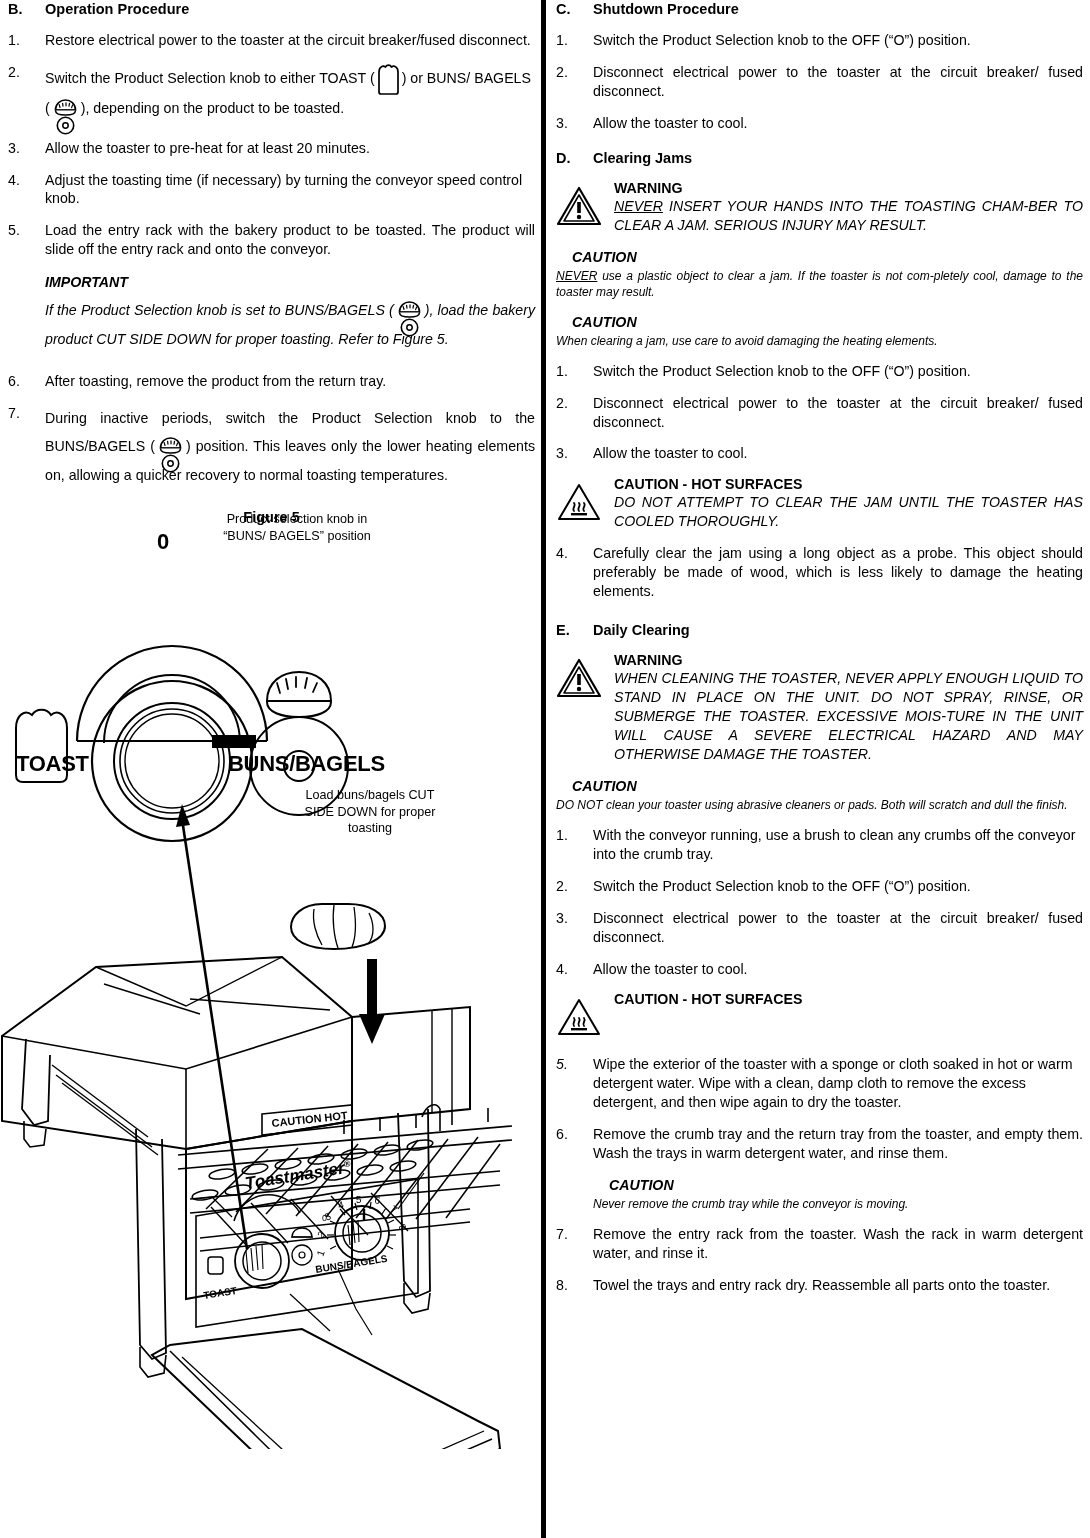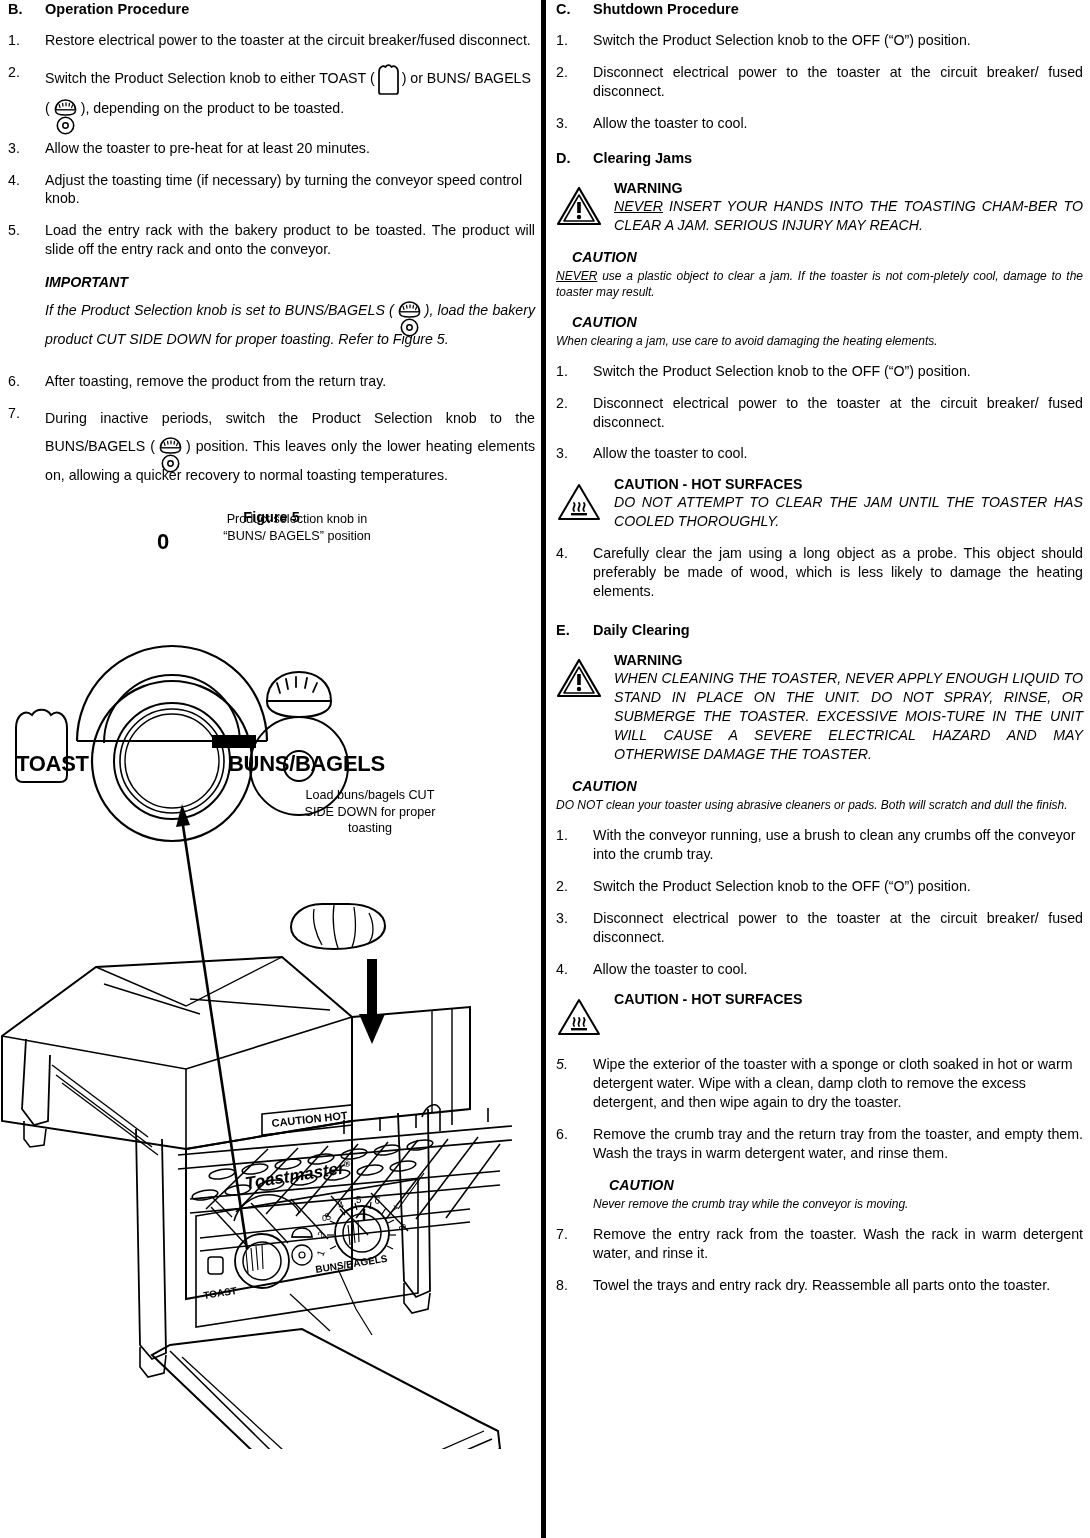--- a/index.html
+++ b/index.html
@@ -396,21 +396,21 @@
       <span class="ico">
         <svg viewBox="0 0 46 42" width="46" height="42">
             <polygon points="23,3 44,39 2,39" fill="#fff" stroke="#000" stroke-width="2.2" stroke-linejoin="round"></polygon>
             <polygon points="23,10 38,36 8,36" fill="#fff" stroke="#000" stroke-width="1.6" stroke-linejoin="round"></polygon>
             <rect x="21.2" y="17" width="3.6" height="11" fill="#000"></rect>
             <circle cx="23" cy="32" r="2.2" fill="#000"></circle>
           </svg>
       </span>
       <span class="txt">
         <div class="wtitle">WARNING</div>
-        <div class="wbody"><u>NEVER</u><span> INSERT YOUR HANDS INTO THE TOASTING CHAM-BER TO CLEAR A JAM.   SERIOUS INJURY MAY REACH.</span></div>
+        <div class="wbody"><u>NEVER</u><span> INSERT YOUR HANDS INTO THE TOASTING CHAM-BER TO CLEAR A JAM.   SERIOUS INJURY MAY RESULT.</span></div>
       </span>
     </div>
 
     <div class="block">
       <div class="cau-title">CAUTION</div>
       <div class="cau-body"><u>NEVER</u><span> use a plastic object to clear a jam.   If the toaster is not com-pletely cool, damage to the toaster may result.</span></div>
     </div>
 
     <div class="block">
       <div class="cau-title">CAUTION</div>

